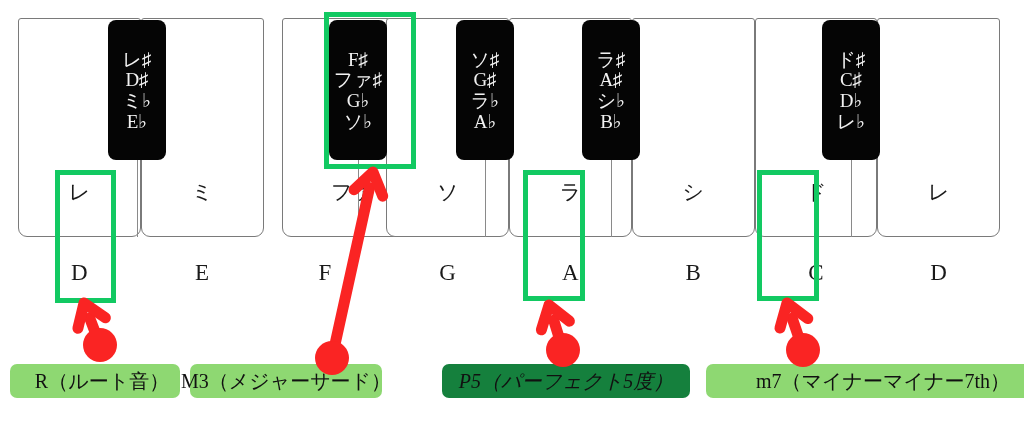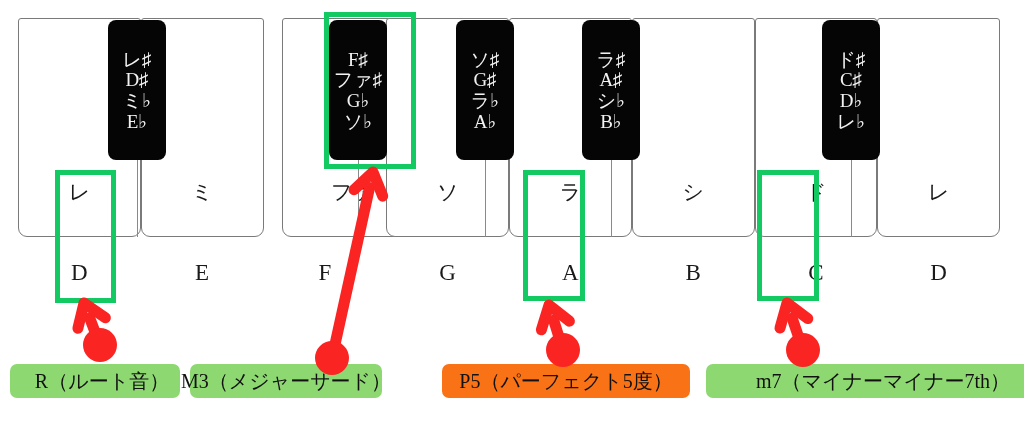--- a/index.html
+++ b/index.html
@@ -213,21 +213,21 @@
       </g>
   </svg>
 
   <div id="pills">
       <div class="pill" style="left: 10px; width: 170px; top: 364px; background: rgb(142, 216, 114); padding-left: 20px;">
         <span>R（ルート音）</span>
       </div>
       <div class="pill" style="left: 190px; width: 192px; top: 364px; background: rgb(142, 216, 114);">
         <span>M3（メジャーサード）</span>
       </div>
-      <div class="pill" style="left: 442px; width: 248px; top: 364px; background: #f97316;">
+      <div class="pill" style="left: 442px; width: 248px; top: 364px; background: #15803d; font-style: italic;">
         <span>P5（パーフェクト5度）</span>
       </div>
       <div class="pill" style="left: 706px; width: 354px; top: 364px; background: rgb(142, 216, 114); align-items: center;">
         <span>m7（マイナーマイナー7th）</span>
       </div>
     </div>
 
 <div class="hl" style="left: 55px; top: 170px; width: 61px; height: 133px; border-color: rgb(18, 201, 98);"></div>
     <div class="hl" style="left: 523px; top: 170px; width: 62px; height: 131px; border-color: rgb(18, 201, 98);"></div>
     <div class="hl" style="left: 757px; top: 170px; width: 62px; height: 131px; border-color: rgb(18, 201, 98);"></div>

